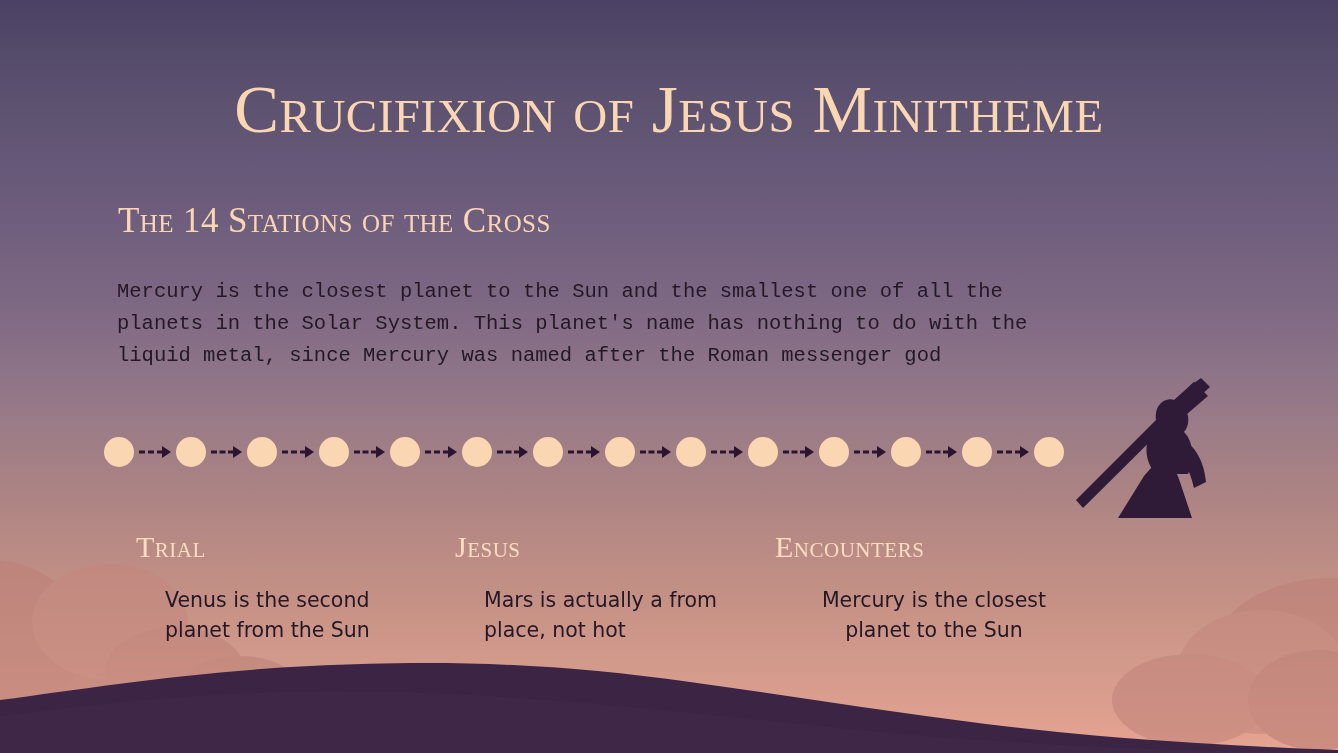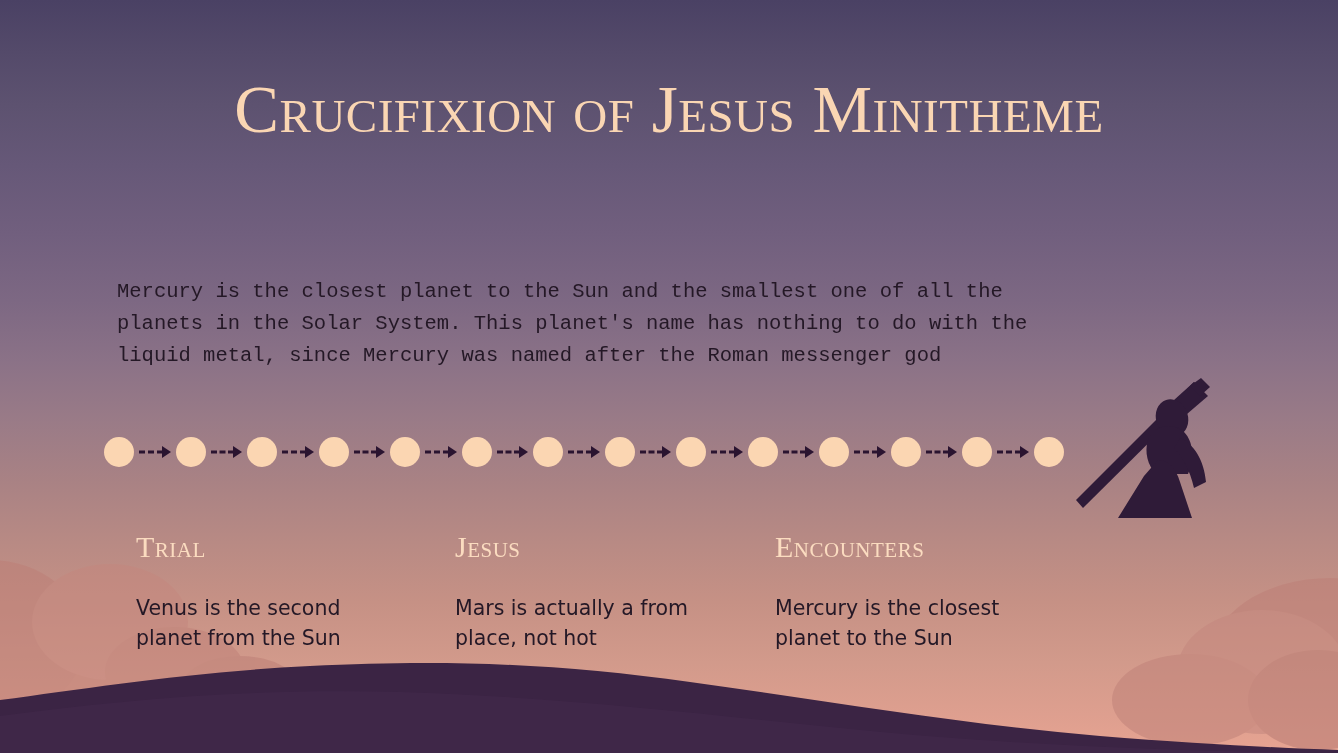--- a/index.html
+++ b/index.html
@@ -129,31 +129,32 @@
   }
   .col { width:320px; flex:0 0 auto; }
   .col:nth-child(2) { margin-left:-1px; }
   .col-title {
     font-family:"Liberation Serif", "DejaVu Serif", serif;
     font-variant:small-caps;
     font-size:30px;
     letter-spacing:0.5px;
     color:#fbdcc0;
     line-height:1.0;
-    margin-bottom:32px;
+    margin-bottom:24px;
     white-space:nowrap;
   }
   .col-body {
     font-family:"DejaVu Sans", sans-serif;
     font-size:20.5px;
     line-height:1.45;
     color:#241826;
     width:250px;
-  }
-  .col:nth-child(3) .col-body { width:260px; }
+    margin-left:29px;
+  }
+  .col:nth-child(3) .col-body { width:260px;text-align:center; }
 </style>
 </head>
 <body>
 
 <div id="slide">
 
   <svg class="bg-art" viewBox="0 0 1338 753" preserveAspectRatio="none">
 
     <g opacity="0.55">
       <ellipse cx="60" cy="660" rx="115" ry="72" fill="#c08279"></ellipse>
@@ -172,20 +173,21 @@
 
     <path d="M0,700 C90,688 190,672 310,666 C450,659 560,664 690,682
              C830,701 960,724 1100,736 C1200,744 1280,748 1338,750
              L1338,753 L0,753 Z" fill="#3b2444"></path>
     <path d="M0,716 C120,700 250,688 400,692 C560,697 700,714 860,730
              C1000,744 1180,752 1338,753 L1338,753 L0,753 Z" fill="#432a4d" opacity="0.55"></path>
   </svg>
 
   <div id="title">Crucifixion of Jesus Minitheme</div>
 
+  <div id="subtitle">The 14 Stations of the Cross</div>
 
   <div id="paragraph">Mercury is the closest planet to the Sun and the smallest one of all the planets in the Solar System. This planet's name has nothing to do with the liquid metal, since Mercury was named after the Roman messenger god</div>
 
   <div id="timeline">
     <div class="tl-row" id="tl-row">
         <div class="tl-dot" style="background: rgb(251, 214, 178);"></div>
         <div class="tl-arrow">
           <div class="shaft" style="border-top-color: rgb(42, 20, 48);"></div>
           <div class="head" style="border-left-color: rgb(42, 20, 48);"></div>
         </div>

